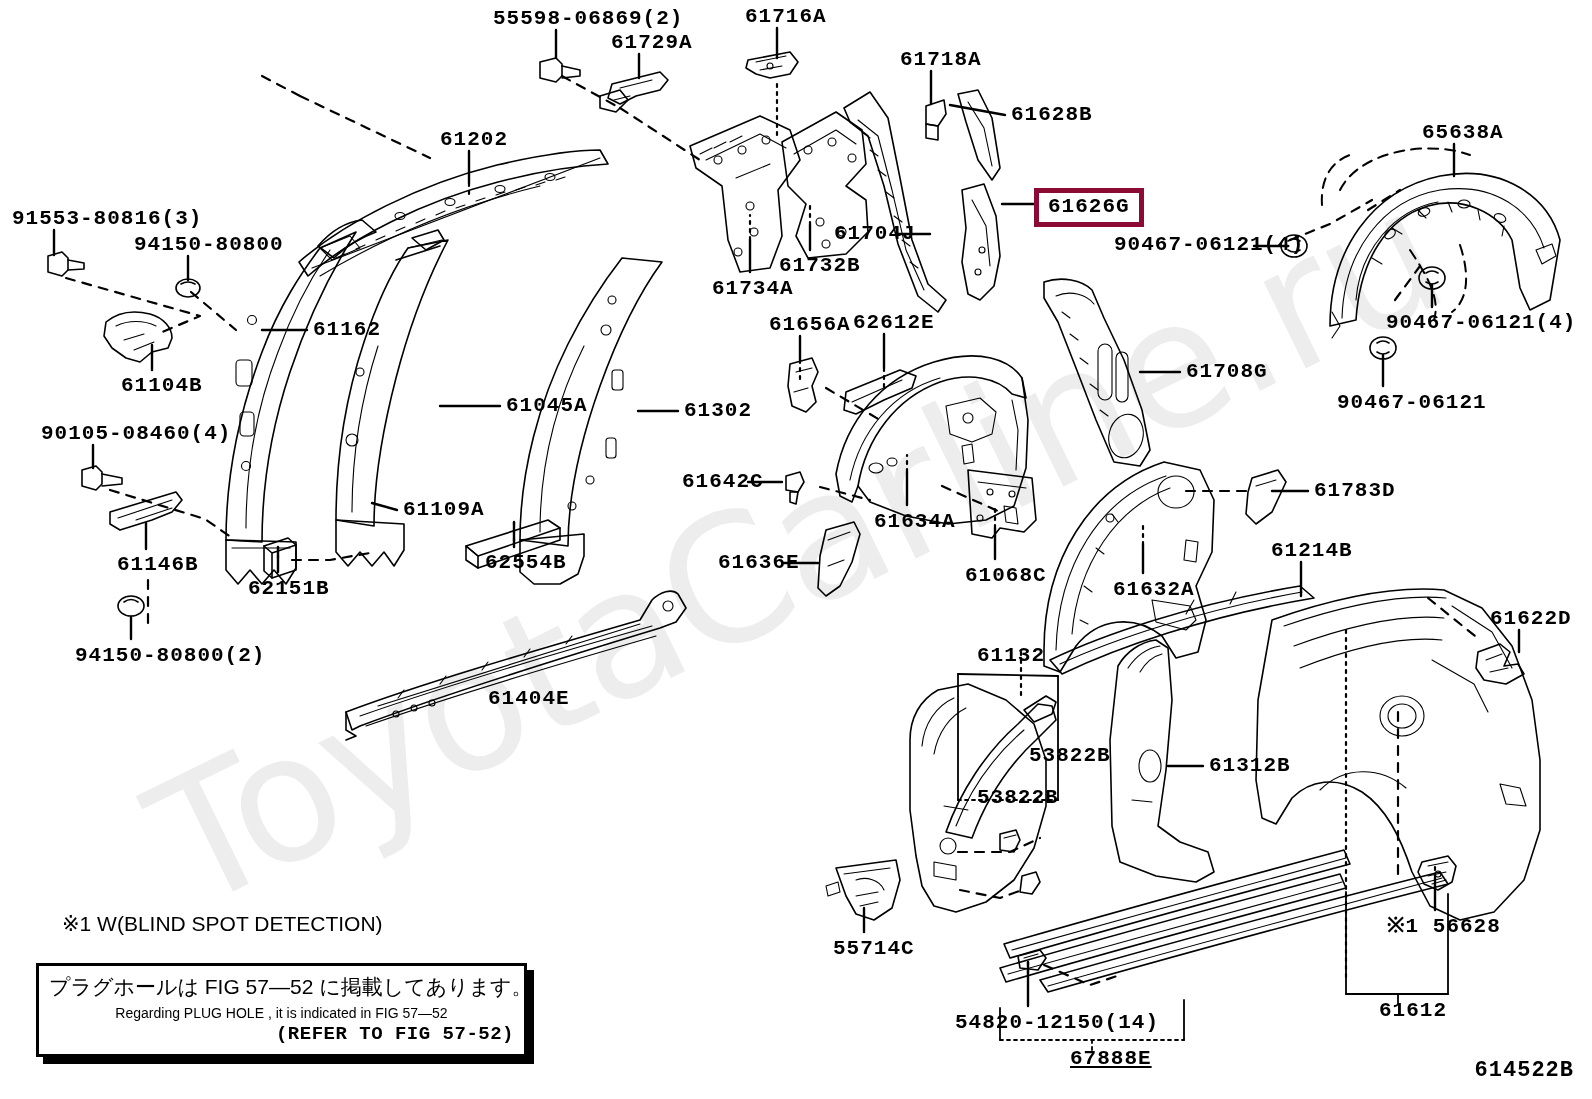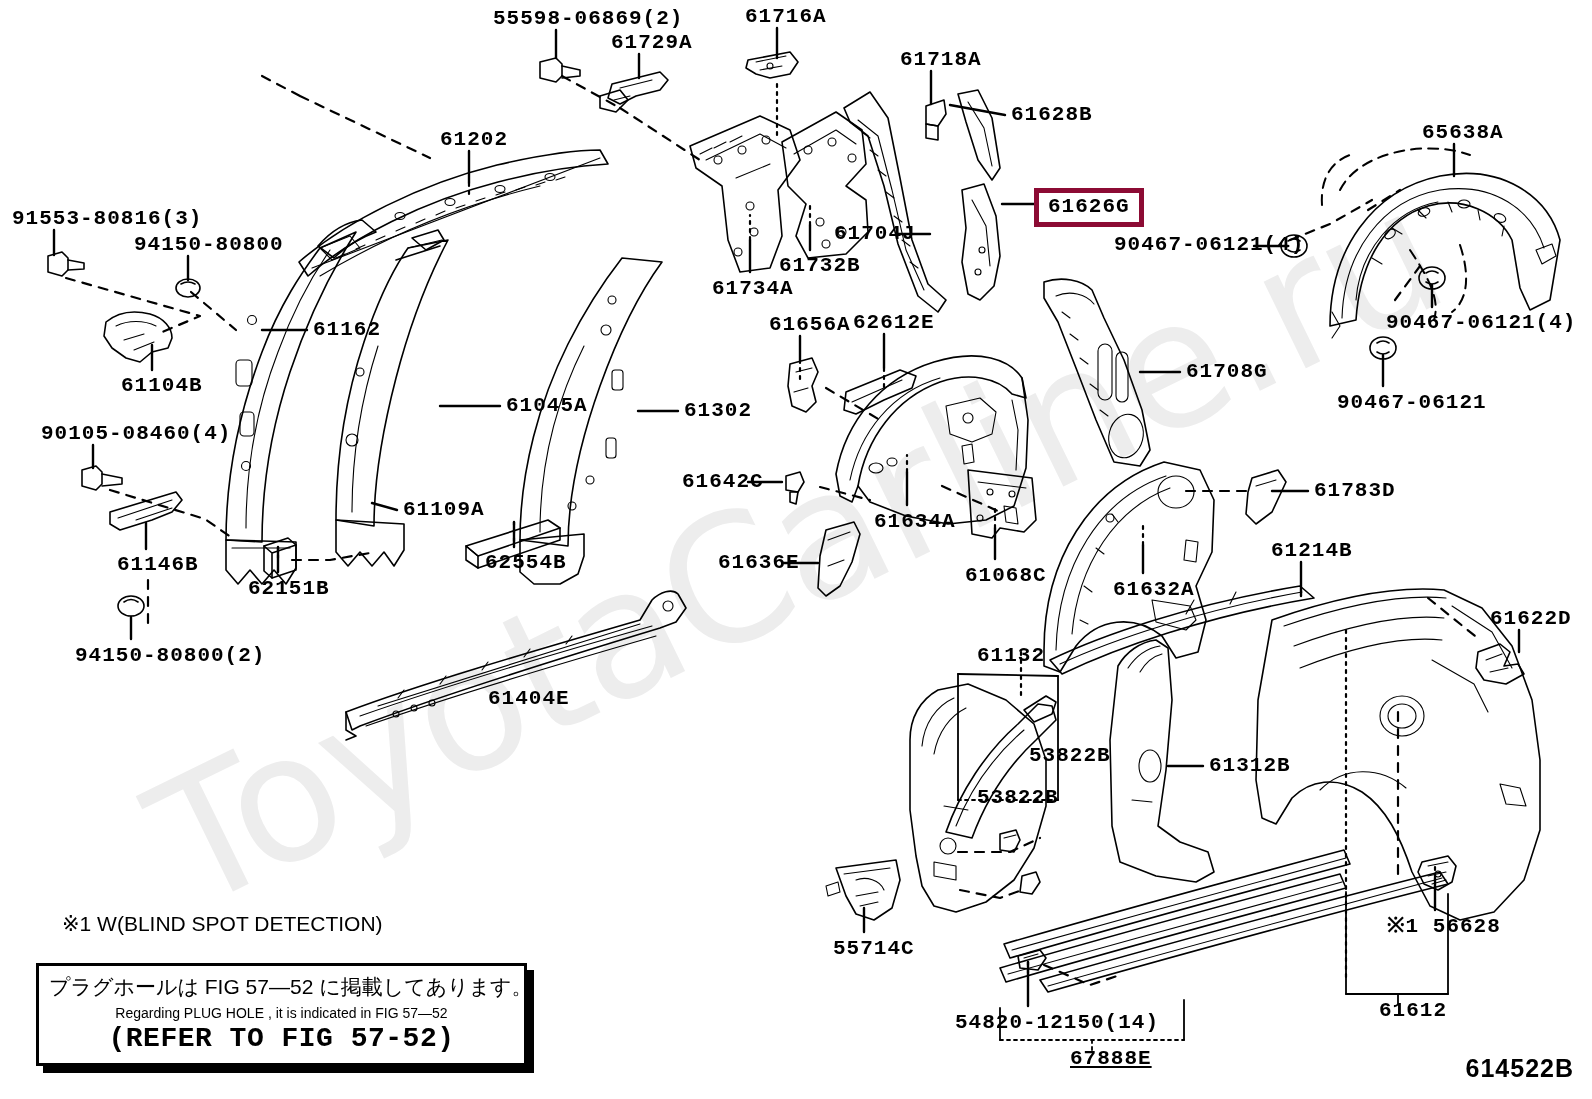--- a/index.html
+++ b/index.html
@@ -53,26 +53,26 @@
     position:absolute;z-index:30;
     border:3px solid #000;background:#fff;
     box-shadow:7px 7px 0 0 #000;
     text-align:center;padding:7px 10px 9px 10px;
     font-family:"Liberation Sans","DejaVu Sans",sans-serif;
   }
   #notebox .ja{font-size:21px;letter-spacing:0px;margin-bottom:4px;white-space:nowrap;}
   #notebox .en{font-size:14px;letter-spacing:0px;margin-bottom:2px;white-space:nowrap;}
   #notebox .ref{
     font-family:"Liberation Mono","DejaVu Sans Mono",monospace;
-    font-weight:700;font-size:28px;letter-spacing:0.5px;white-space:nowrap;}
+    font-weight:700;font-size:19px;letter-spacing:0.5px;white-space:nowrap;text-align:right;}
 
   #figno{
     position:absolute;z-index:30;right:18px;bottom:16px;
-    font-family:Liberation Sans, sans-serif;
-    font-weight:700;font-size:25px;letter-spacing:1px;color:#000;
+    font-family:Liberation Mono, monospace;
+    font-weight:700;font-size:22px;letter-spacing:1px;color:#000;
   }
 </style>
 </head>
 <body>
 
 <div id="sheet">
 
   <div id="watermark">
     <span>ToyotaCarline.ru</span>
   </div>

